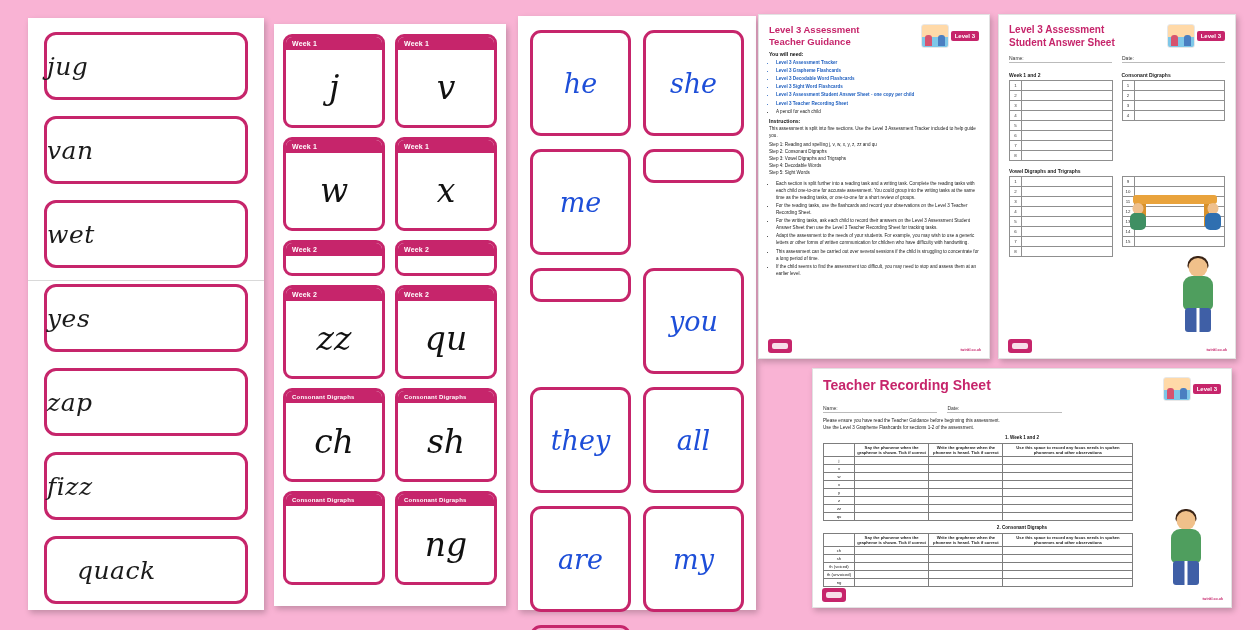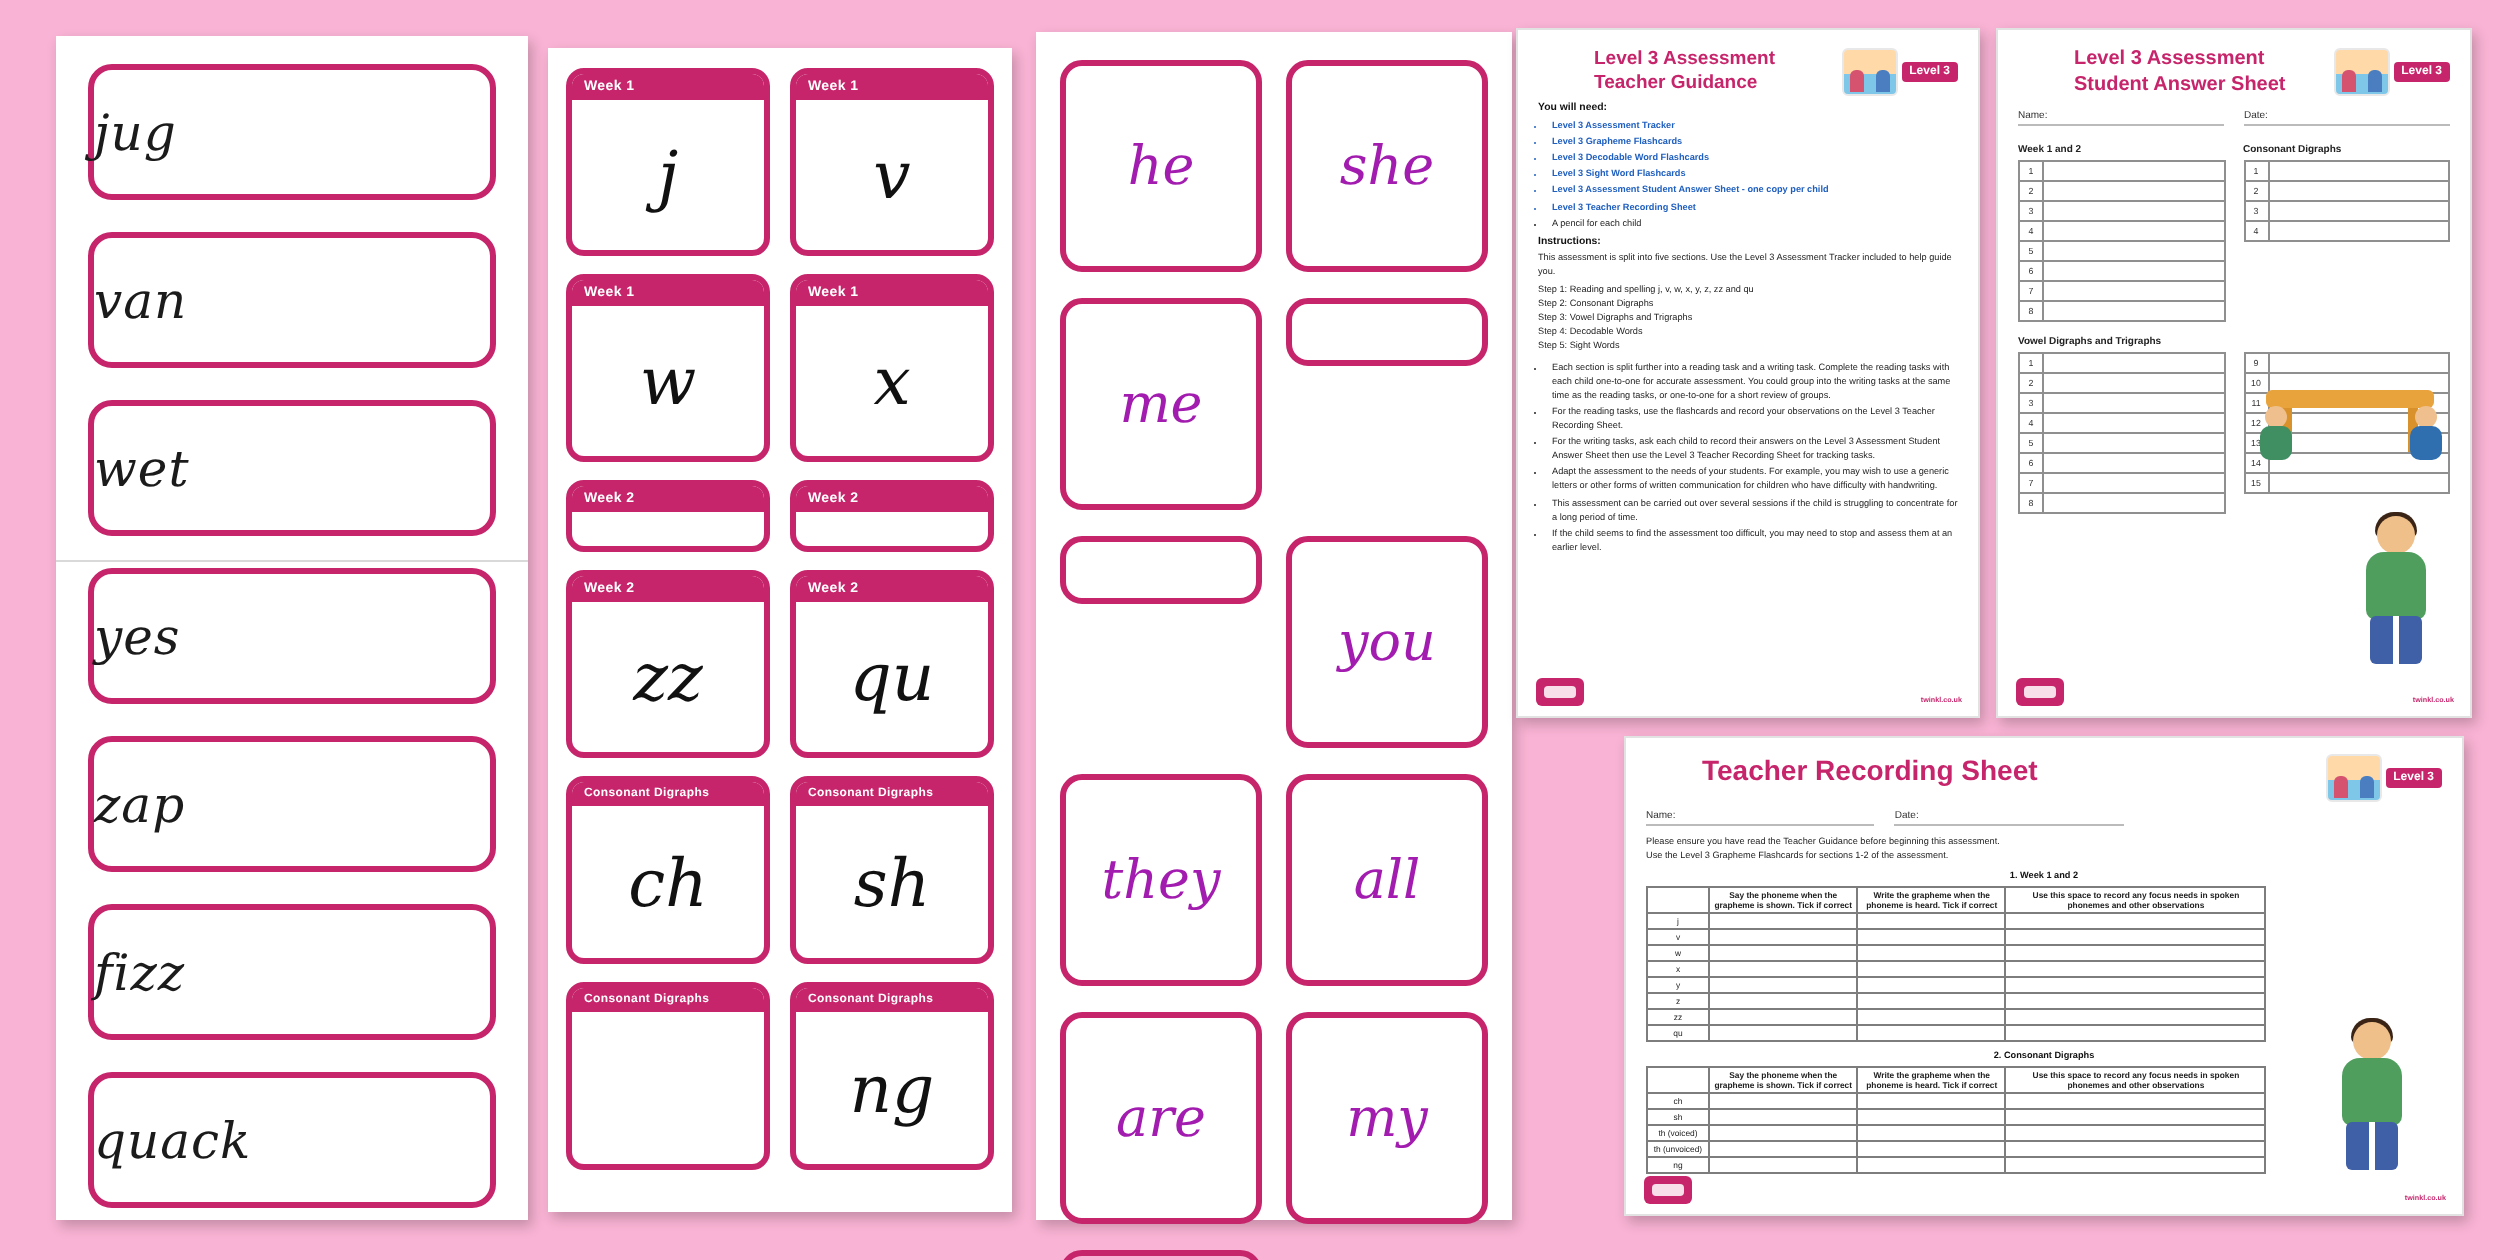--- a/index.html
+++ b/index.html
@@ -37,21 +37,21 @@
   }
   .word-card {
     border: 3px solid #c6256b;
     border-radius: 12px;
     height: 62px;
     margin-bottom: 16px;
     display: flex;
     align-items: center;
     justify-content: flex-start;
   }
-  .word-card:last-child { margin-bottom: 0; }
+  .word-card:last-child { margin-bottom: 0; padding-left: 30px; }
   .word-text {
     font-family: "DejaVu Serif", serif;
     font-style: italic;
     font-size: 25px;
     color: #1b1b1b;
     letter-spacing: .5px;
   }
   .fold-line {
     position: absolute;
     left: 0; right: 0;
@@ -124,33 +124,32 @@
     height: 100px;
     display: flex;
     align-items: center;
     justify-content: center;
   }
   .sw-card.cut { height: 28px; overflow: hidden; }
   .sw-text {
     font-family: "DejaVu Serif", serif;
     font-style: italic;
     font-size: 27px;
-    color: #a21caf;
+    color: #1d4ed8;
     text-align: center;
   }
 
   
   .doc {
     border: 1px solid #e2e2e2;
   }
   .doc-header {
     display: flex;
     justify-content: space-between;
     align-items: flex-start;
-    margin-left: 28px;
   }
   .doc-title {
     color: #c6256b;
     font-weight: bold;
     line-height: 1.25;
   }
   .badge {
     display: flex;
     align-items: center;
     gap: 2px;

